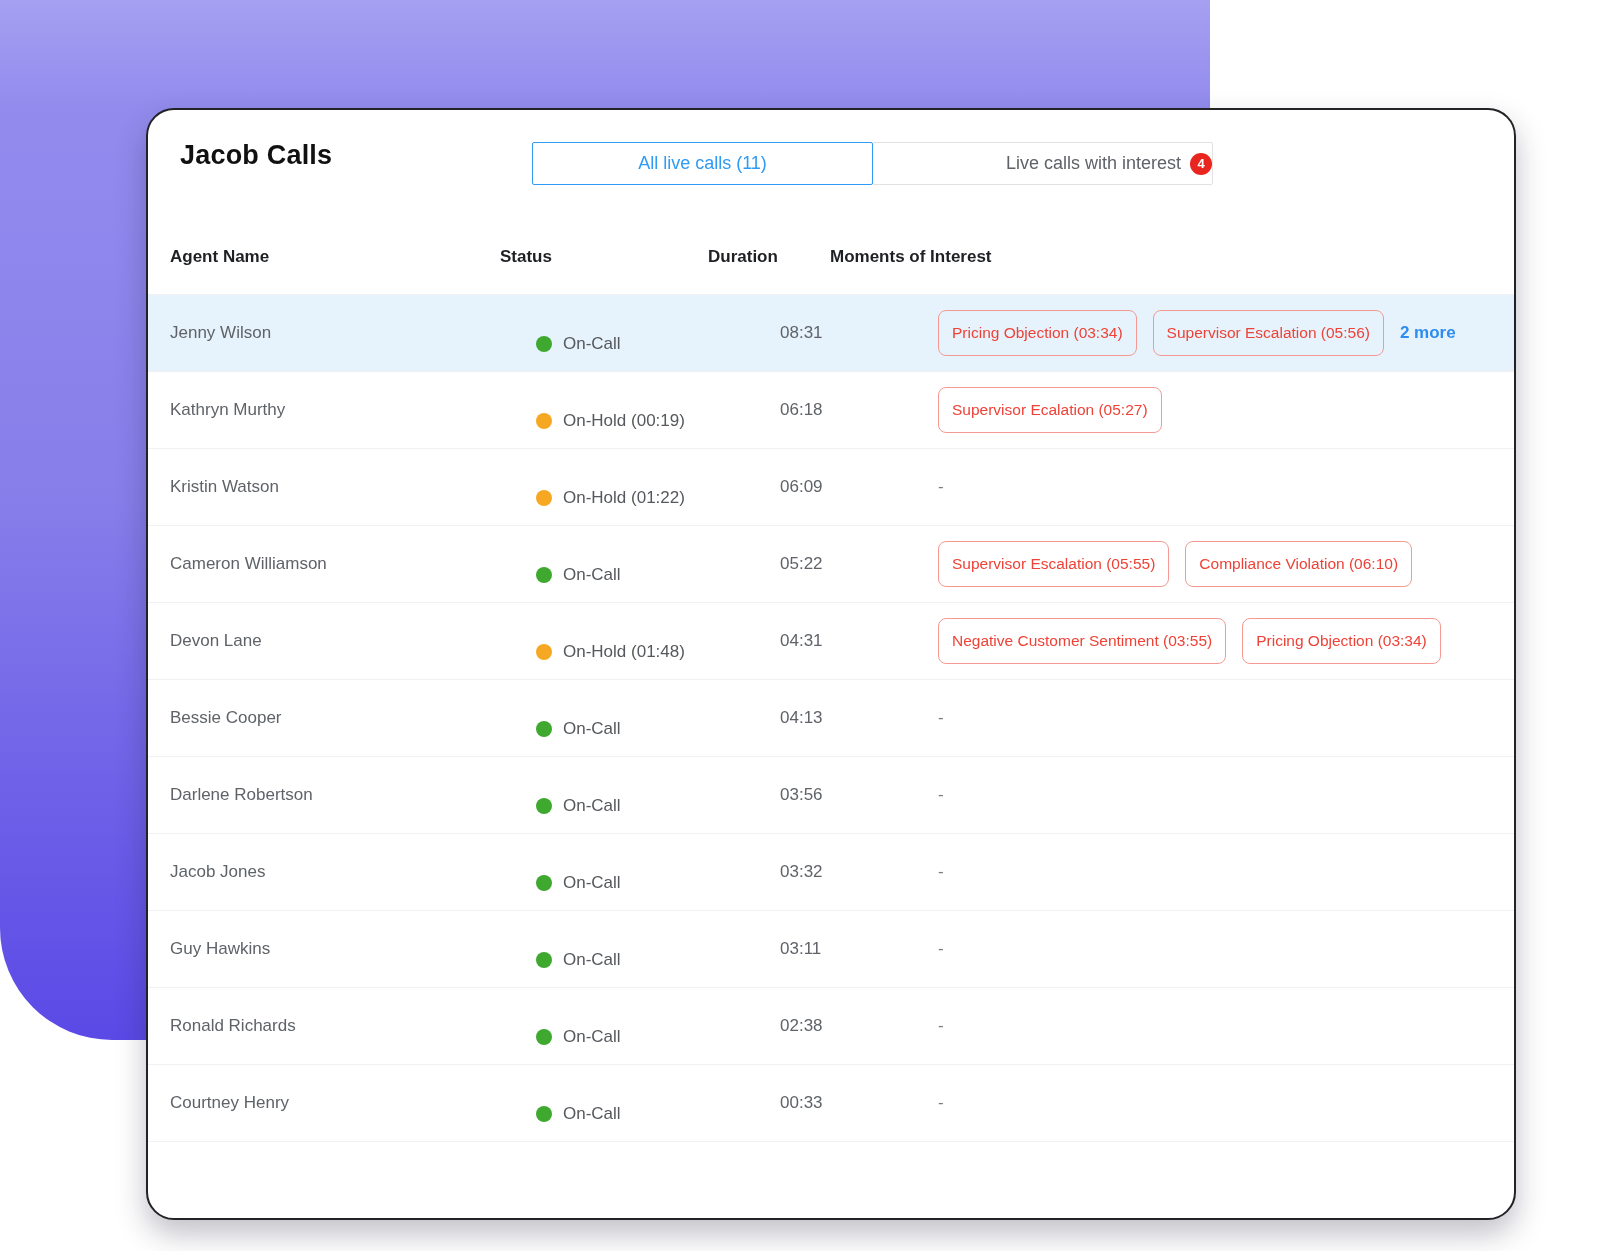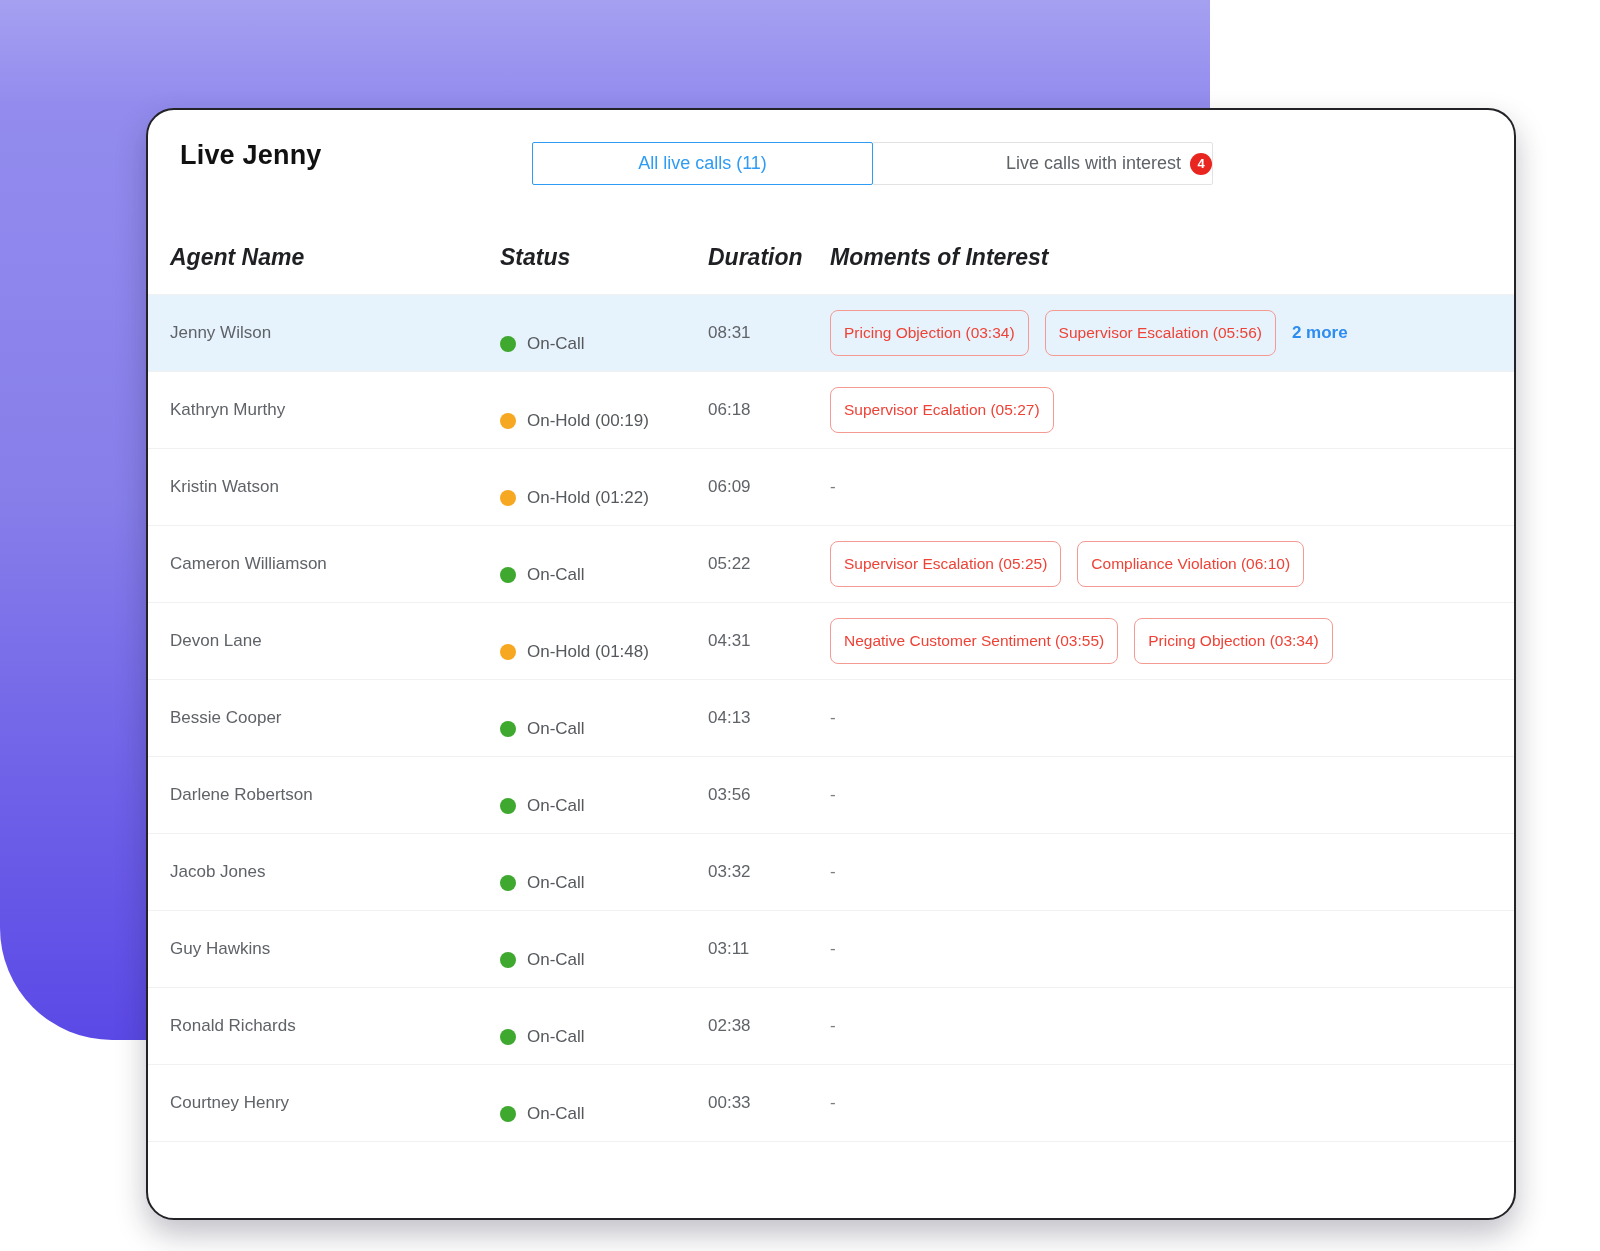--- a/index.html
+++ b/index.html
@@ -84,27 +84,28 @@
   }
   .thead,.row{
     display:grid;
     grid-template-columns:330px 208px 122px 1fr;
     align-items:center;
     padding:0 22px;
   }
   .thead{
     height:75px;
     border-bottom:1px solid var(--separator);
-    font-size:23px;font-weight:700;color:var(--text-primary);font-style:italic;
+    font-size:17px;font-weight:700;color:var(--text-primary);
   }
   .row{
     height:77px;
     border-bottom:1px solid var(--separator);
     font-size:17px;color:var(--text-secondary);
     cursor:pointer;
+    gap:36px;
   }
   .row.highlighted{background:var(--row-highlight);}
   .cell.status{display:flex;align-items:center;color:#55585c;margin-top:21px;}
   .dot{
     width:16px;height:16px;border-radius:50%;
     margin-right:11px;flex:0 0 auto;
   }
   .dot.on-call{background:var(--dot-green);}
   .dot.on-hold{background:var(--dot-orange);}
   .cell.moments{display:flex;align-items:center;gap:16px;}
@@ -126,21 +127,21 @@
   }
   .empty-moment{color:#7a7d81;font-size:17px;}
 </style>
 </head>
 <body>
 
 <div class="purple-shape"></div>
 
 <div class="card">
   <div class="card-header">
-    <h1 class="page-title">Live Jenny</h1>
+    <h1 class="page-title">Jacob Calls</h1>
     <div class="tabs">
       <button class="tab active">
         <span>All live calls (11)</span>
       </button>
       <button class="tab">
         <span>Live calls with interest</span>
         <span class="tab-badge">4</span>
       </button>
     </div>
   </div>
@@ -189,21 +190,21 @@
         </div>
   </div>
       <div class="row">
     <div class="cell agent">Cameron Williamson</div>
     <div class="cell status">
       <span class="dot on-call"></span>
       <span>On-Call</span>
     </div>
     <div class="cell duration">05:22</div>
     <div class="cell moments">
-          <span class="moment-badge">Supervisor Escalation (05:25)</span>
+          <span class="moment-badge">Supervisor Escalation (05:55)</span>
           <span class="moment-badge">Compliance Violation (06:10)</span>
         </div>
   </div>
       <div class="row">
     <div class="cell agent">Devon Lane</div>
     <div class="cell status">
       <span class="dot on-hold"></span>
       <span>On-Hold (01:48)</span>
     </div>
     <div class="cell duration">04:31</div>

